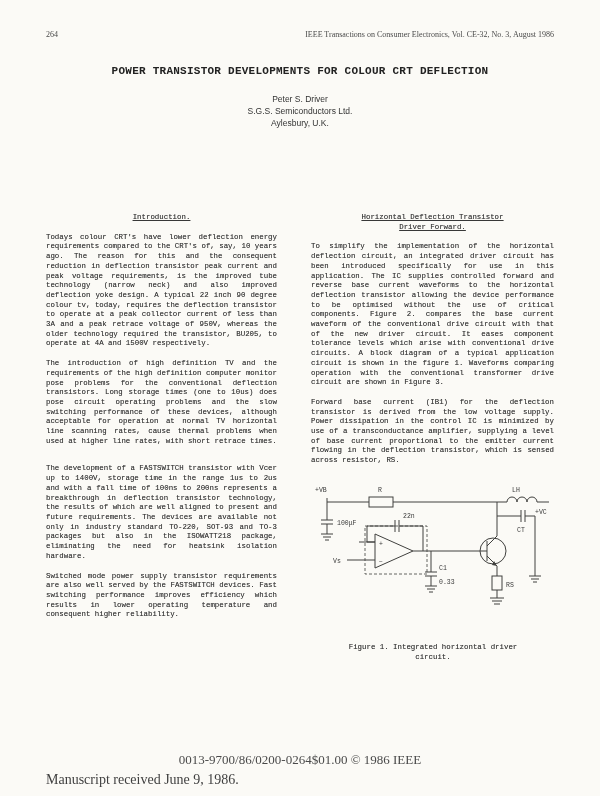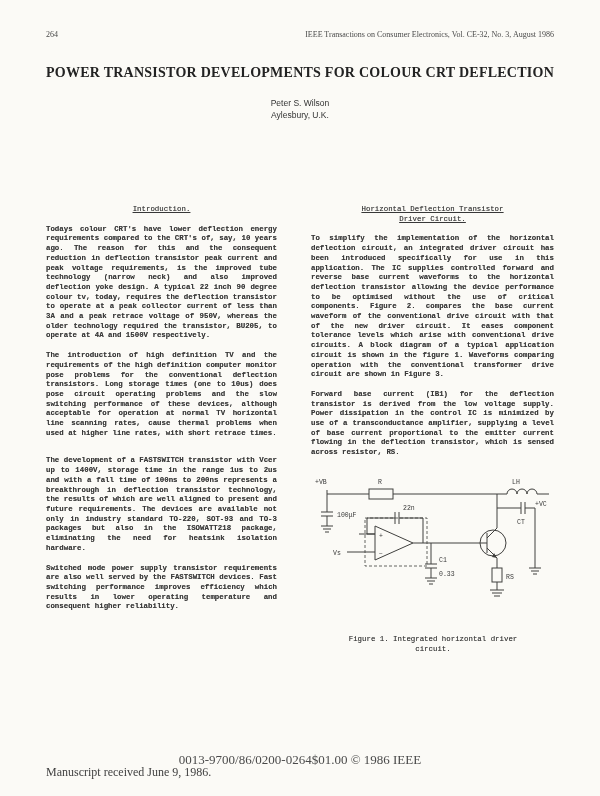--- a/index.html
+++ b/index.html
@@ -10,99 +10,100 @@
     background:#fbfaf6; color:#3a3a3a; overflow:hidden;
     padding:30px 46px 0 46px;
   }
   .header-row {
     display:flex; justify-content:space-between; align-items:center;
     font-family:"Liberation Serif","DejaVu Serif",serif;
     font-size:8px; color:#4a4a4a;
   }
   .doc-title {
     margin-top:26px; text-align:center;
-    font-family:Liberation Serif, serif;
-    font-weight:bold; font-size:14px; letter-spacing:.25px; color:#222;
+    font-family:Liberation Mono, monospace;
+    font-weight:bold; font-size:11px; letter-spacing:.25px; color:#222;
   }
   .authors {
     margin-top:16px; text-align:center;
     font-family:"Liberation Sans","DejaVu Sans",sans-serif;
     font-size:8.5px; line-height:12px; color:#333;
   }
   .columns { display:flex; gap:34px; margin-top:84px; }
   .col {
     width:243px; font-size:7.4px; line-height:9.7px;
     text-align:justify; color:#383838;
     text-shadow:0 0 .4px rgba(60,60,60,.55);
   }
   .section-heading {
     text-align:center; text-decoration:underline; margin-bottom:10px;
     white-space:nowrap;
   }
   .section-heading.two-line { line-height:9.7px; }
-  .col p { margin-bottom:10px;font-weight:bold; }
+  .col p { margin-bottom:10px; }
   .fastswitch-block { margin-top:18px; }
   .figure-wrap { margin-top:6px; }
   .circuit-svg { display:block; width:244px; height:158px; }
   .circuit-svg text {
     font-family:"Liberation Mono","DejaVu Sans Mono",monospace;
     font-size:6.5px; fill:#3a3a3a; text-shadow:none;
   }
   .figure-caption {
     margin-top:8px; width:200px; margin-left:22px;
     text-align:center; line-height:10px;
   }
   .footer-copyright {
     position:absolute; bottom:28px; left:0; right:0; text-align:center;
     font-family:"Liberation Serif","DejaVu Serif",serif;
     font-size:13px; color:#4a4a4a;
   }
   .footer-manuscript {
-    position:absolute; bottom:16px; left:46px;
+    position:absolute; bottom:8px; left:46px;
     font-family:"Liberation Serif","DejaVu Serif",serif;
-    font-size:12px; color:#3f3f3f;
+    font-size:14px; color:#3f3f3f;
   }
   .wire { stroke:#40403e; stroke-width:1; fill:none; }
   .wire-dash { stroke:#40403e; stroke-width:.8; fill:none; stroke-dasharray:3 2; }
   .comp { stroke:#40403e; stroke-width:1; fill:#fbfaf6; }
 </style>
 </head>
 <body>
 
 <div class="page">
 
   <div class="header-row">
     <span>264</span>
     <span>IEEE Transactions on Consumer Electronics, Vol. CE-32, No. 3, August 1986</span>
   </div>
 
   <div class="doc-title">POWER TRANSISTOR DEVELOPMENTS FOR COLOUR CRT DEFLECTION</div>
 
   <div class="authors">
-    <div>Peter S. Wilson</div>
+    <div>Peter S. Driver</div>
+    <div>S.G.S. Semiconductors Ltd.</div>
     <div>Aylesbury, U.K.</div>
   </div>
 
   <div class="columns">
 
     <div class="col">
       <div class="section-heading">Introduction.</div>
       <p>Todays colour CRT's have lower deflection energy requirements compared to the CRT's of, say, 10 years ago. The reason for this and the consequent reduction in deflection transistor peak current and peak voltage requirements, is the improved tube technology (narrow neck) and also improved deflection yoke design. A typical 22 inch 90 degree colour tv, today, requires the deflection transistor to operate at a peak collector current of less than 3A and a peak retrace voltage of 950V, whereas the older technology required the transistor, BU205, to operate at 4A and 1500V respectively.</p>
       <p>The introduction of high definition TV and the requirements of the high definition computer monitor pose problems for the conventional deflection transistors. Long storage times (one to 10us) does pose circuit operating problems and the slow switching performance of these devices, although acceptable for operation at normal TV horizontal line scanning rates, cause thermal problems when used at higher line rates, with short retrace times.</p>
 
       <div class="fastswitch-block">
         <p>The development of a FASTSWITCH transistor with Vcer up to 1400V, storage time in the range 1us to 2us and with a fall time of 100ns to 200ns represents a breakthrough in deflection transistor technology, the results of which are well aligned to present and future requirements. The devices are available not only in industry standard TO-220, SOT-93 and TO-3 packages but also in the ISOWATT218 package, eliminating the need for heatsink isolation hardware.</p>
         <p>Switched mode power supply transistor requirements are also well served by the FASTSWITCH devices. Fast switching performance improves efficiency which results in lower operating temperature and consequent higher reliability.</p>
       </div>
     </div>
 
     <div class="col">
       <div class="section-heading two-line">
         <div>Horizontal Deflection Transistor</div>
-        <div>Driver Circuit.</div>
+        <div>Driver Forward.</div>
       </div>
       <p>To simplify the implementation of the horizontal deflection circuit, an integrated driver circuit has been introduced specifically for use in this application. The IC supplies controlled forward and reverse base current waveforms to the horizontal deflection transistor allowing the device performance to be optimised without the use of critical components. Figure 2. compares the base current waveform of the conventional drive circuit with that of the new driver circuit. It eases component tolerance levels which arise with conventional drive circuits. A block diagram of a typical application circuit is shown in the figure 1. Waveforms comparing operation with the conventional transformer drive circuit are shown in Figure 3.</p>
       <p>Forward base current (IB1) for the deflection transistor is derived from the low voltage supply. Power dissipation in the control IC is minimized by use of a transconductance amplifier, supplying a level of base current proportional to the emitter current flowing in the deflection transistor, which is sensed across resistor, RS.</p>
 
       <div class="figure-wrap">
         <svg class="circuit-svg" viewBox="0 0 244 158" xmlns="http://www.w3.org/2000/svg">
 
           <path class="wire" d="M16,22 V26 H58 M82,26 H196"></path>
 
           <text x="4" y="16">+VB</text>

